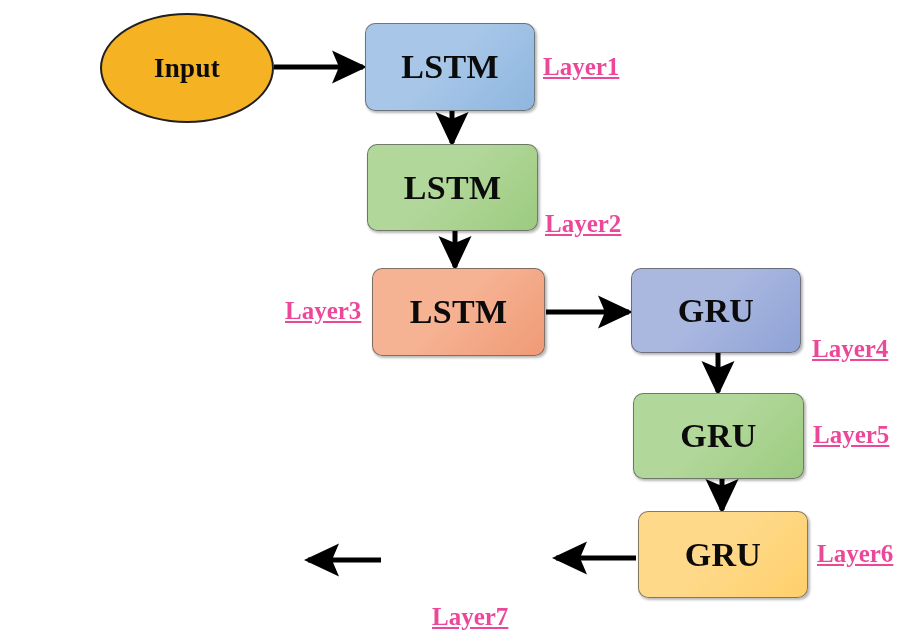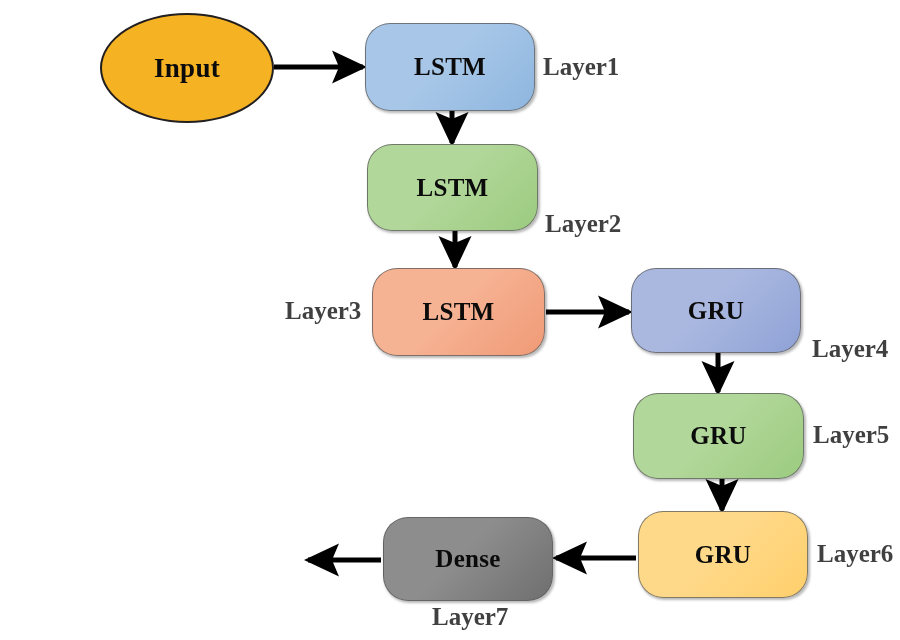--- a/index.html
+++ b/index.html
@@ -23,42 +23,43 @@
     position: absolute;
     box-sizing: border-box;
     display: flex;
     align-items: center;
     justify-content: center;
     font-weight: bold;
     color: #0b0b0b;
     letter-spacing: 0.3px;
   }
   .box {
-    border-radius: 25px;
+    border-radius: 10px;
     border: 1.6px solid rgba(90,90,90,0.75);
-    font-size: 25px;
+    font-size: 34px;
     box-shadow: 1.5px 2px 2.5px rgba(0,0,0,0.28);
   }
   .ellipse {
     border-radius: 50%;
     border: 2px solid #231f20;
     font-size: 27px;
   }
   .ellipse.soft-border {
     border: 1.5px solid rgba(120,80,10,0.55);
     box-shadow: 1.5px 2px 3px rgba(0,0,0,0.25);
   }
   
   .layer-label {
     position: absolute;
     font-size: 25px;
     font-weight: bold;
-    color: #404040;
+    color: #ec4899;
     white-space: nowrap;
     line-height: 1;
+    text-decoration: underline;
   }
   
   .connector {
     position: absolute;
     left: 0;
     top: 0;
     width: 900px;
     height: 640px;
     pointer-events: none;
   }
@@ -107,23 +108,20 @@
   </div>
 
   <div class="node box" id="node-layer5" style="left: 633px; top: 393px; width: 171px; height: 86px; background: linear-gradient(135deg, rgb(178, 215, 154) 0%, rgb(178, 215, 154) 45%, rgb(156, 203, 128) 100%);">
     <span>GRU</span>
   </div>
 
   <div class="node box" id="node-layer6" style="left: 638px; top: 511px; width: 170px; height: 87px; background: linear-gradient(135deg, rgb(255, 217, 138) 0%, rgb(255, 217, 138) 45%, rgb(255, 207, 107) 100%);">
     <span>GRU</span>
   </div>
 
-  <div class="node box" id="node-layer7" style="left: 383px; top: 517px; width: 170px; height: 84px; background: linear-gradient(135deg, rgb(141, 141, 141) 0%, rgb(141, 141, 141) 45%, rgb(111, 111, 111) 100%);">
-    <span>Dense</span>
-  </div>
 
 
   <div class="layer-label" id="label-layer1" style="left: 543px; top: 54px;">Layer1</div>
   <div class="layer-label" id="label-layer2" style="left: 545px; top: 175px; margin-top: 36px;">Layer2</div>
   <div class="layer-label" id="label-layer3" style="left: 285px; top: 298px;">Layer3</div>
   <div class="layer-label" id="label-layer4" style="left: 812px; top: 292px; margin-top: 44px;">Layer4</div>
   <div class="layer-label" id="label-layer5" style="left: 813px; top: 422px;">Layer5</div>
   <div class="layer-label" id="label-layer6" style="left: 817px; top: 541px;">Layer6</div>
   <div class="layer-label" id="label-layer7" style="left: 432px; top: 604px;">Layer7</div>
 

